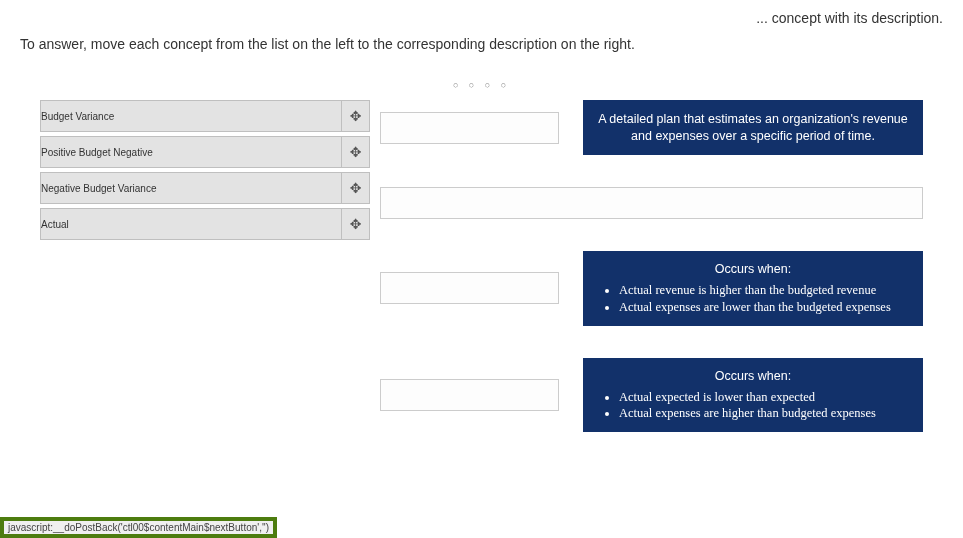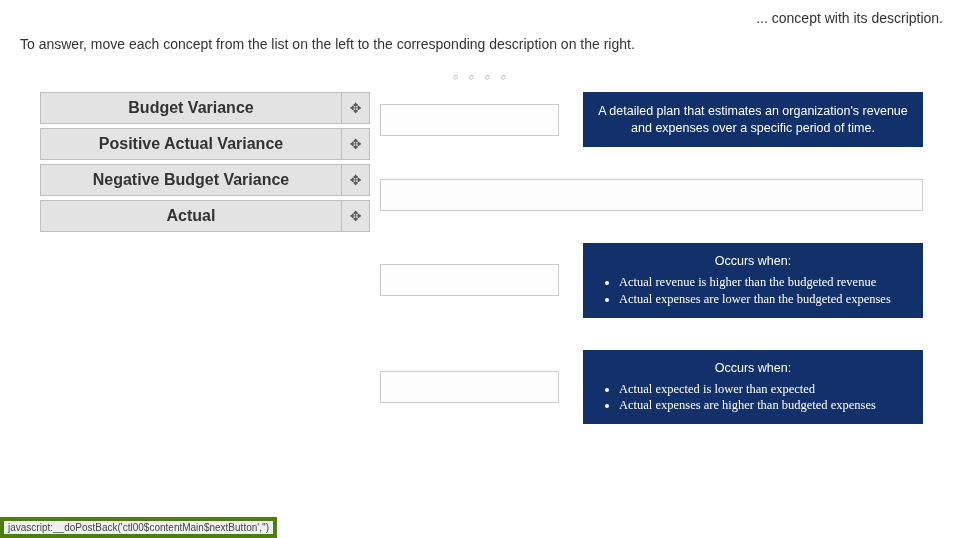--- a/index.html
+++ b/index.html
@@ -12,21 +12,21 @@
   }
   .instruction-top {
     color: #333;
     font-size: 14px;
     margin-bottom: 10px;
     text-align: right;
   }
   .instruction {
     color: #333;
     font-size: 14px;
-    margin-bottom: 20px;
+    margin-bottom: 28px;
   }
   .dots {
     text-align: center;
     letter-spacing: 4px;
     color: #888;
     font-size: 9px;
     margin-bottom: 10px;
   }
   .work-area {
     display: flex;
@@ -43,24 +43,22 @@
     border: 1px solid #bfbfbf;
     height: 32px;
     display: flex;
     align-items: center;
     margin-bottom: 4px;
     position: relative;
     cursor: move;
   }
   .concept-label {
     flex: 1;
-    text-align: center;
     color: #333;
-    font-size: 16px;
-    font-weight: bold;
+    font-size: 10px;
   }
   .drag-handle {
     width: 28px;
     height: 100%;
     border-left: 1px solid #bfbfbf;
     display: flex;
     align-items: center;
     justify-content: center;
     color: #555;
     font-size: 14px;
@@ -127,21 +125,21 @@
 <div class="dots">○ ○ ○ ○</div>
 
 <div class="work-area">
 
   <div class="left-col">
     <div class="concept-item">
       <span class="concept-label">Budget Variance</span>
       <span class="drag-handle">✥</span>
     </div>
     <div class="concept-item">
-      <span class="concept-label">Positive Actual Variance</span>
+      <span class="concept-label">Positive Budget Negative</span>
       <span class="drag-handle">✥</span>
     </div>
     <div class="concept-item">
       <span class="concept-label">Negative Budget Variance</span>
       <span class="drag-handle">✥</span>
     </div>
     <div class="concept-item">
       <span class="concept-label">Actual</span>
       <span class="drag-handle">✥</span>
     </div>

